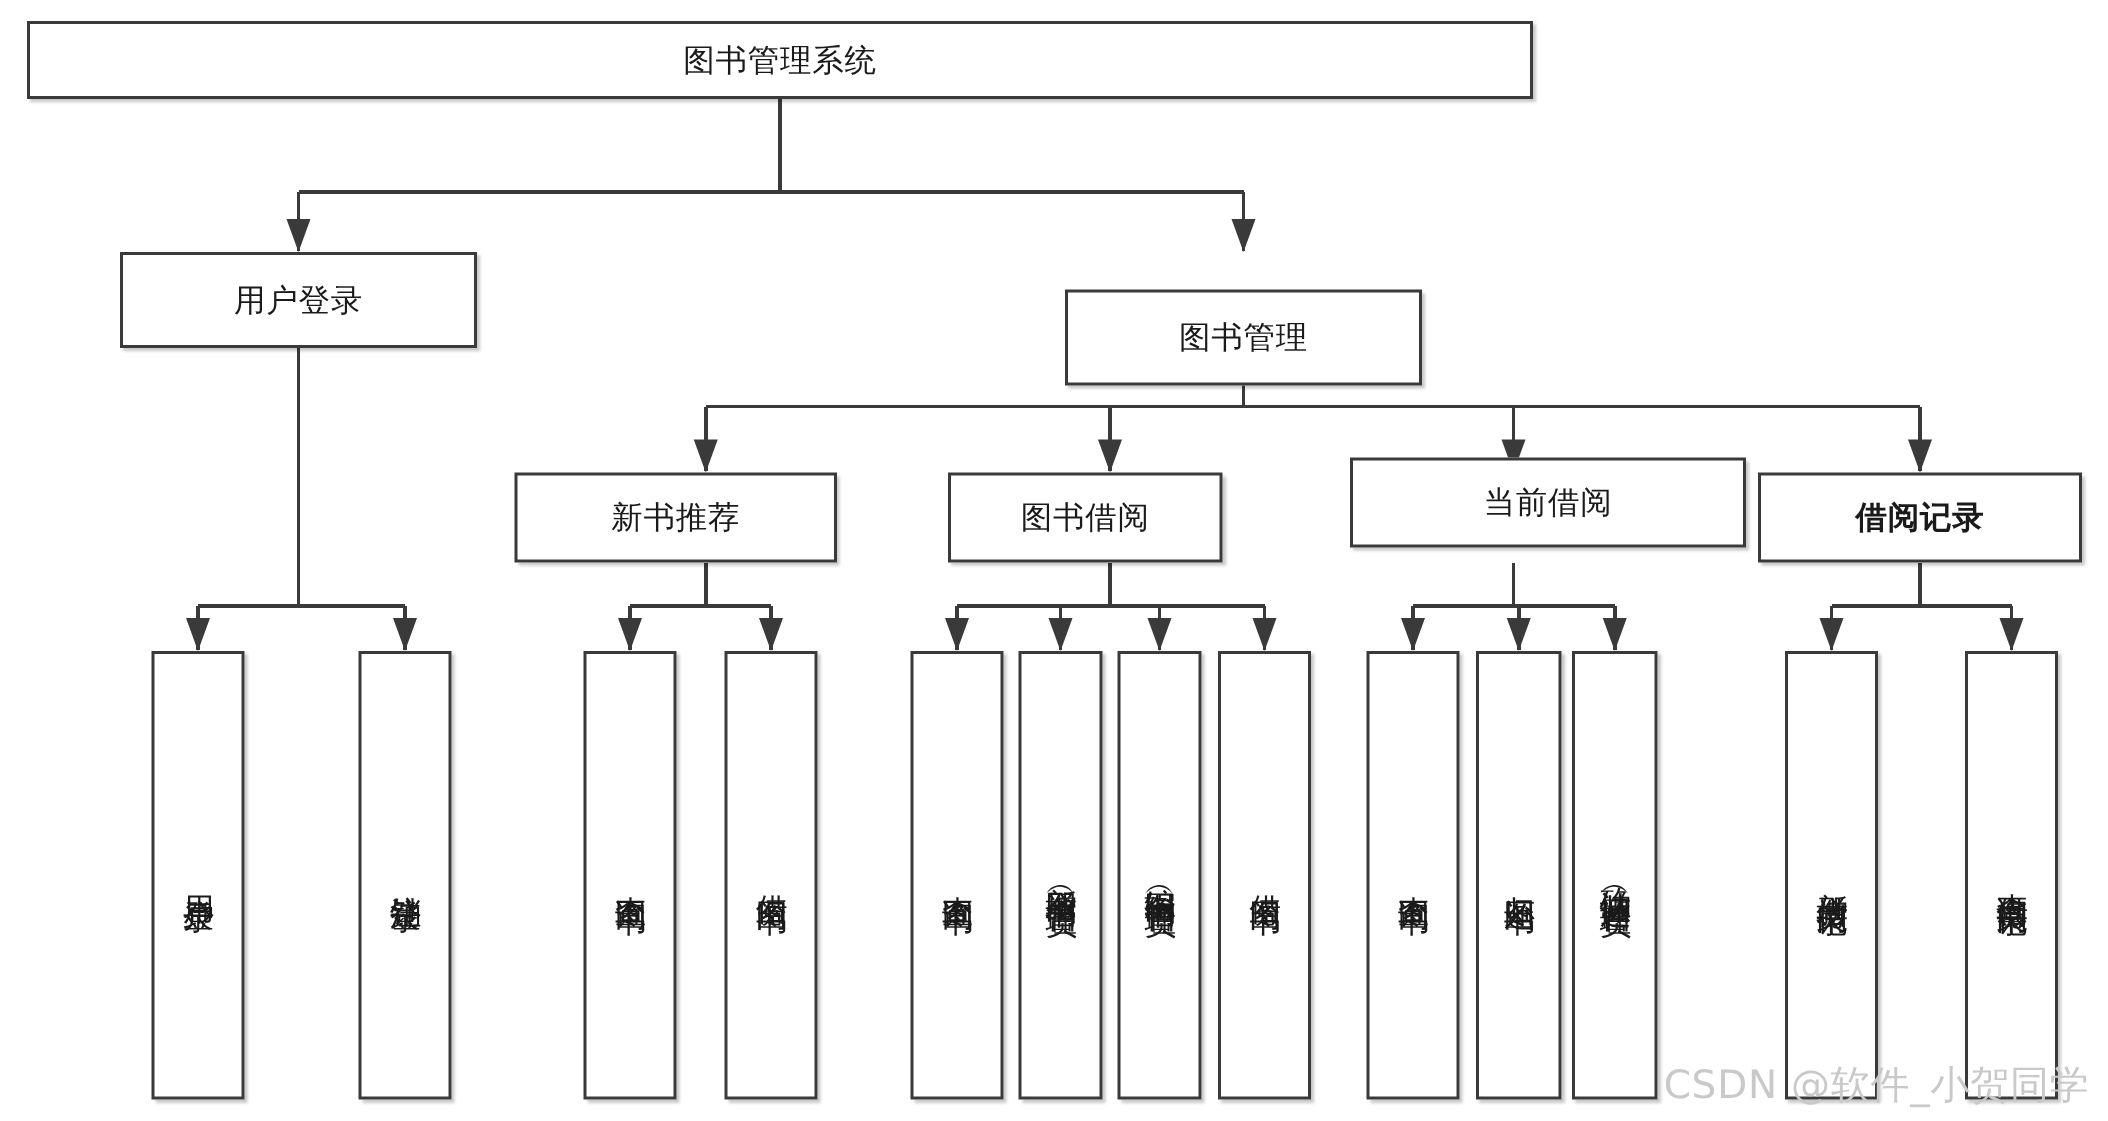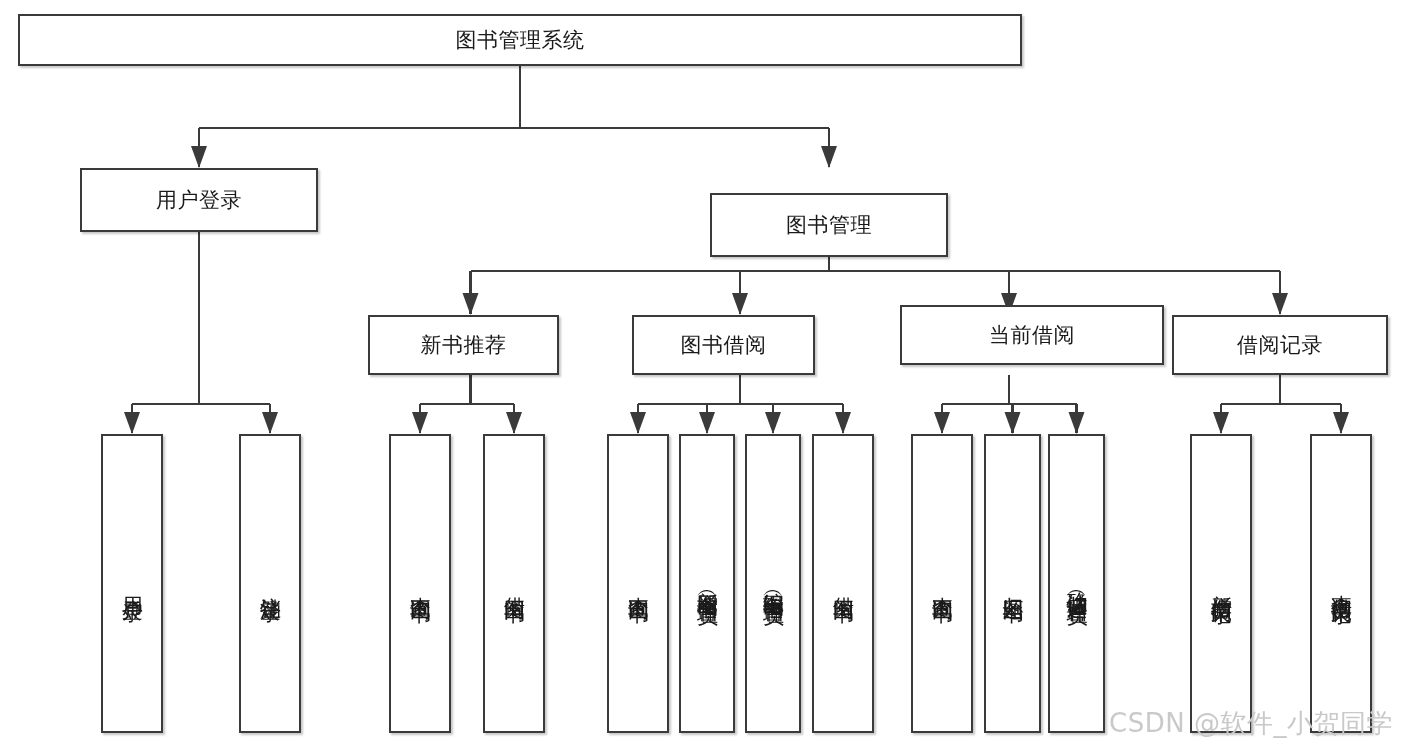--- a/index.html
+++ b/index.html
@@ -128,30 +128,30 @@
   <div id="nodes">
       <div class="node h" style="left: 18px; top: 14px; width: 1004px; height: 52px;">
         <div class="label">图书管理系统</div>
       </div>
       <div class="node h" style="left: 80px; top: 168px; width: 238px; height: 64px;">
         <div class="label">用户登录</div>
       </div>
       <div class="node h" style="left: 710px; top: 168px; width: 238px; height: 64px; margin-top: 25px;">
         <div class="label">图书管理</div>
       </div>
-      <div class="node h" style="left: 368px; top: 315px; width: 191px; height: 60px;">
+      <div class="node h" style="left: 343px; top: 315px; width: 215px; height: 60px;">
         <div class="label">新书推荐</div>
       </div>
       <div class="node h" style="left: 632px; top: 315px; width: 183px; height: 60px;">
         <div class="label">图书借阅</div>
       </div>
       <div class="node h" style="left: 900px; top: 305px; width: 264px; height: 60px;">
         <div class="label">当前借阅</div>
       </div>
-      <div class="node h" style="left: 1172px; top: 315px; width: 216px; height: 60px;">
+      <div class="node h" style="left: 1172px; top: 315px; width: 216px; height: 60px; font-weight: bold;">
         <div class="label">借阅记录</div>
       </div>
       <div class="node v" style="left: 101px; top: 434px; width: 62px; height: 299px;">
         <div class="label">用户登录</div>
       </div>
       <div class="node v" style="left: 239px; top: 434px; width: 62px; height: 299px;">
         <div class="label">注销登录</div>
       </div>
       <div class="node v" style="left: 389px; top: 434px; width: 62px; height: 299px;">
         <div class="label">查询图书</div>

